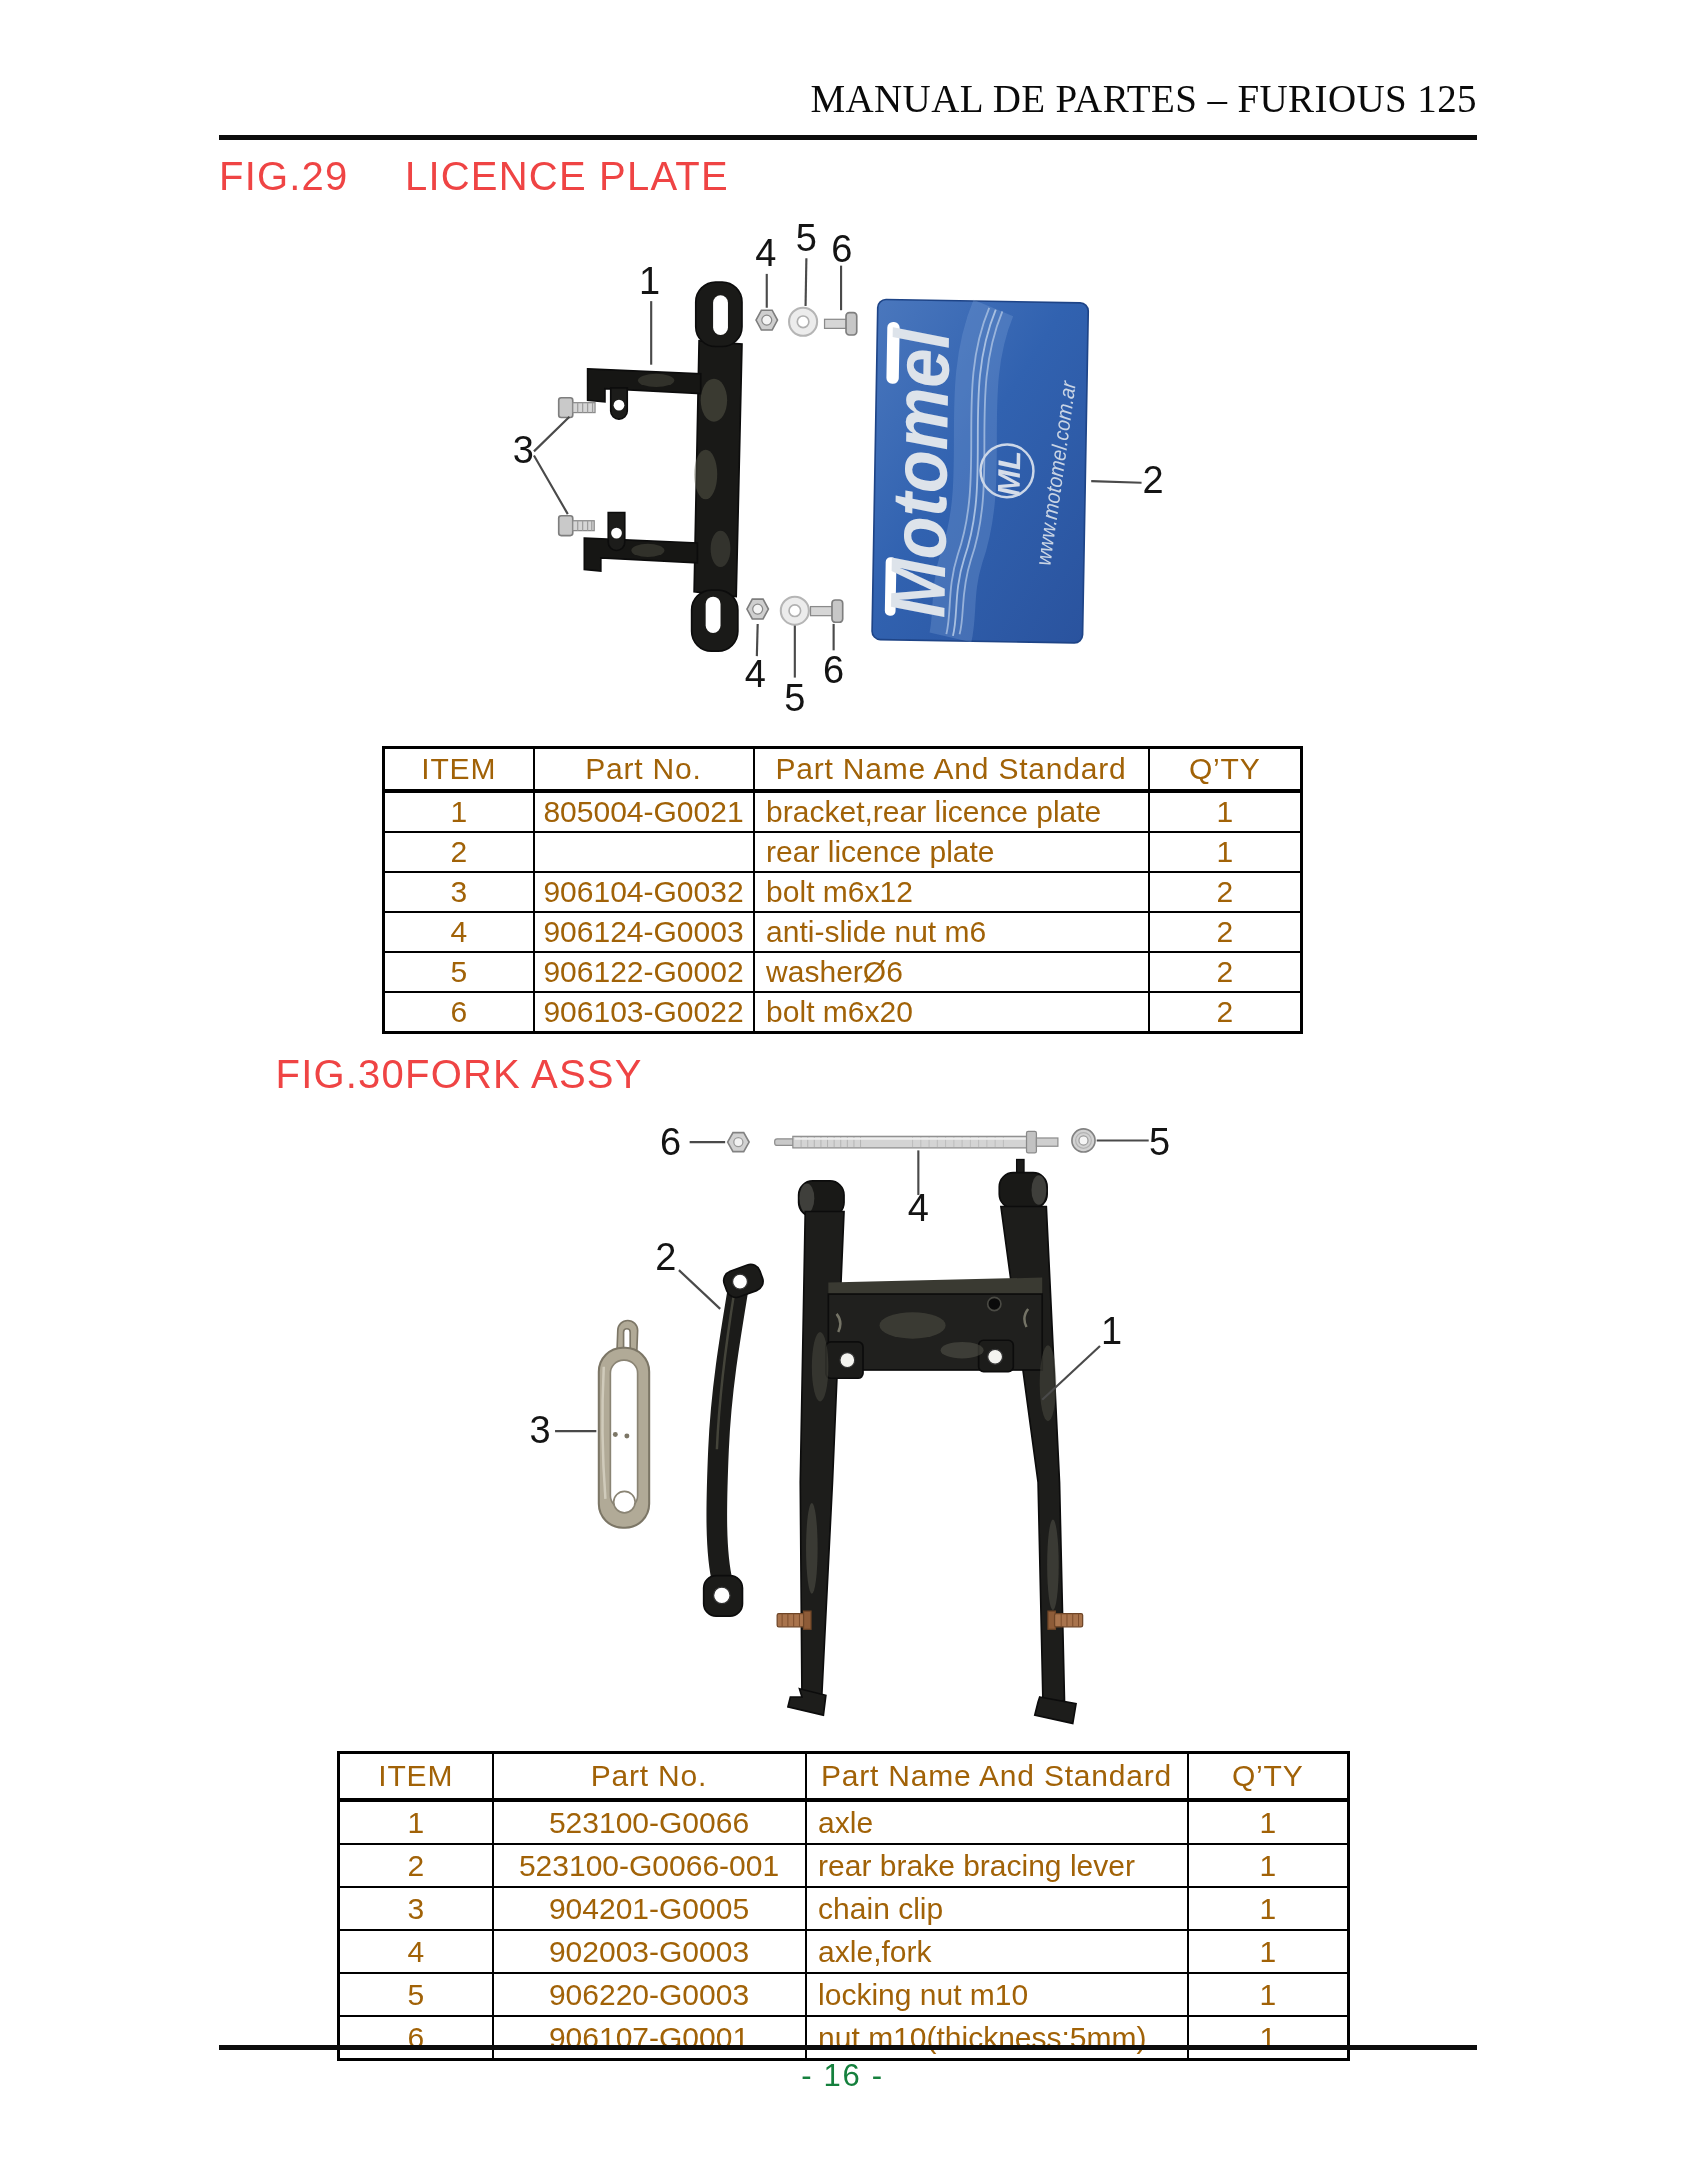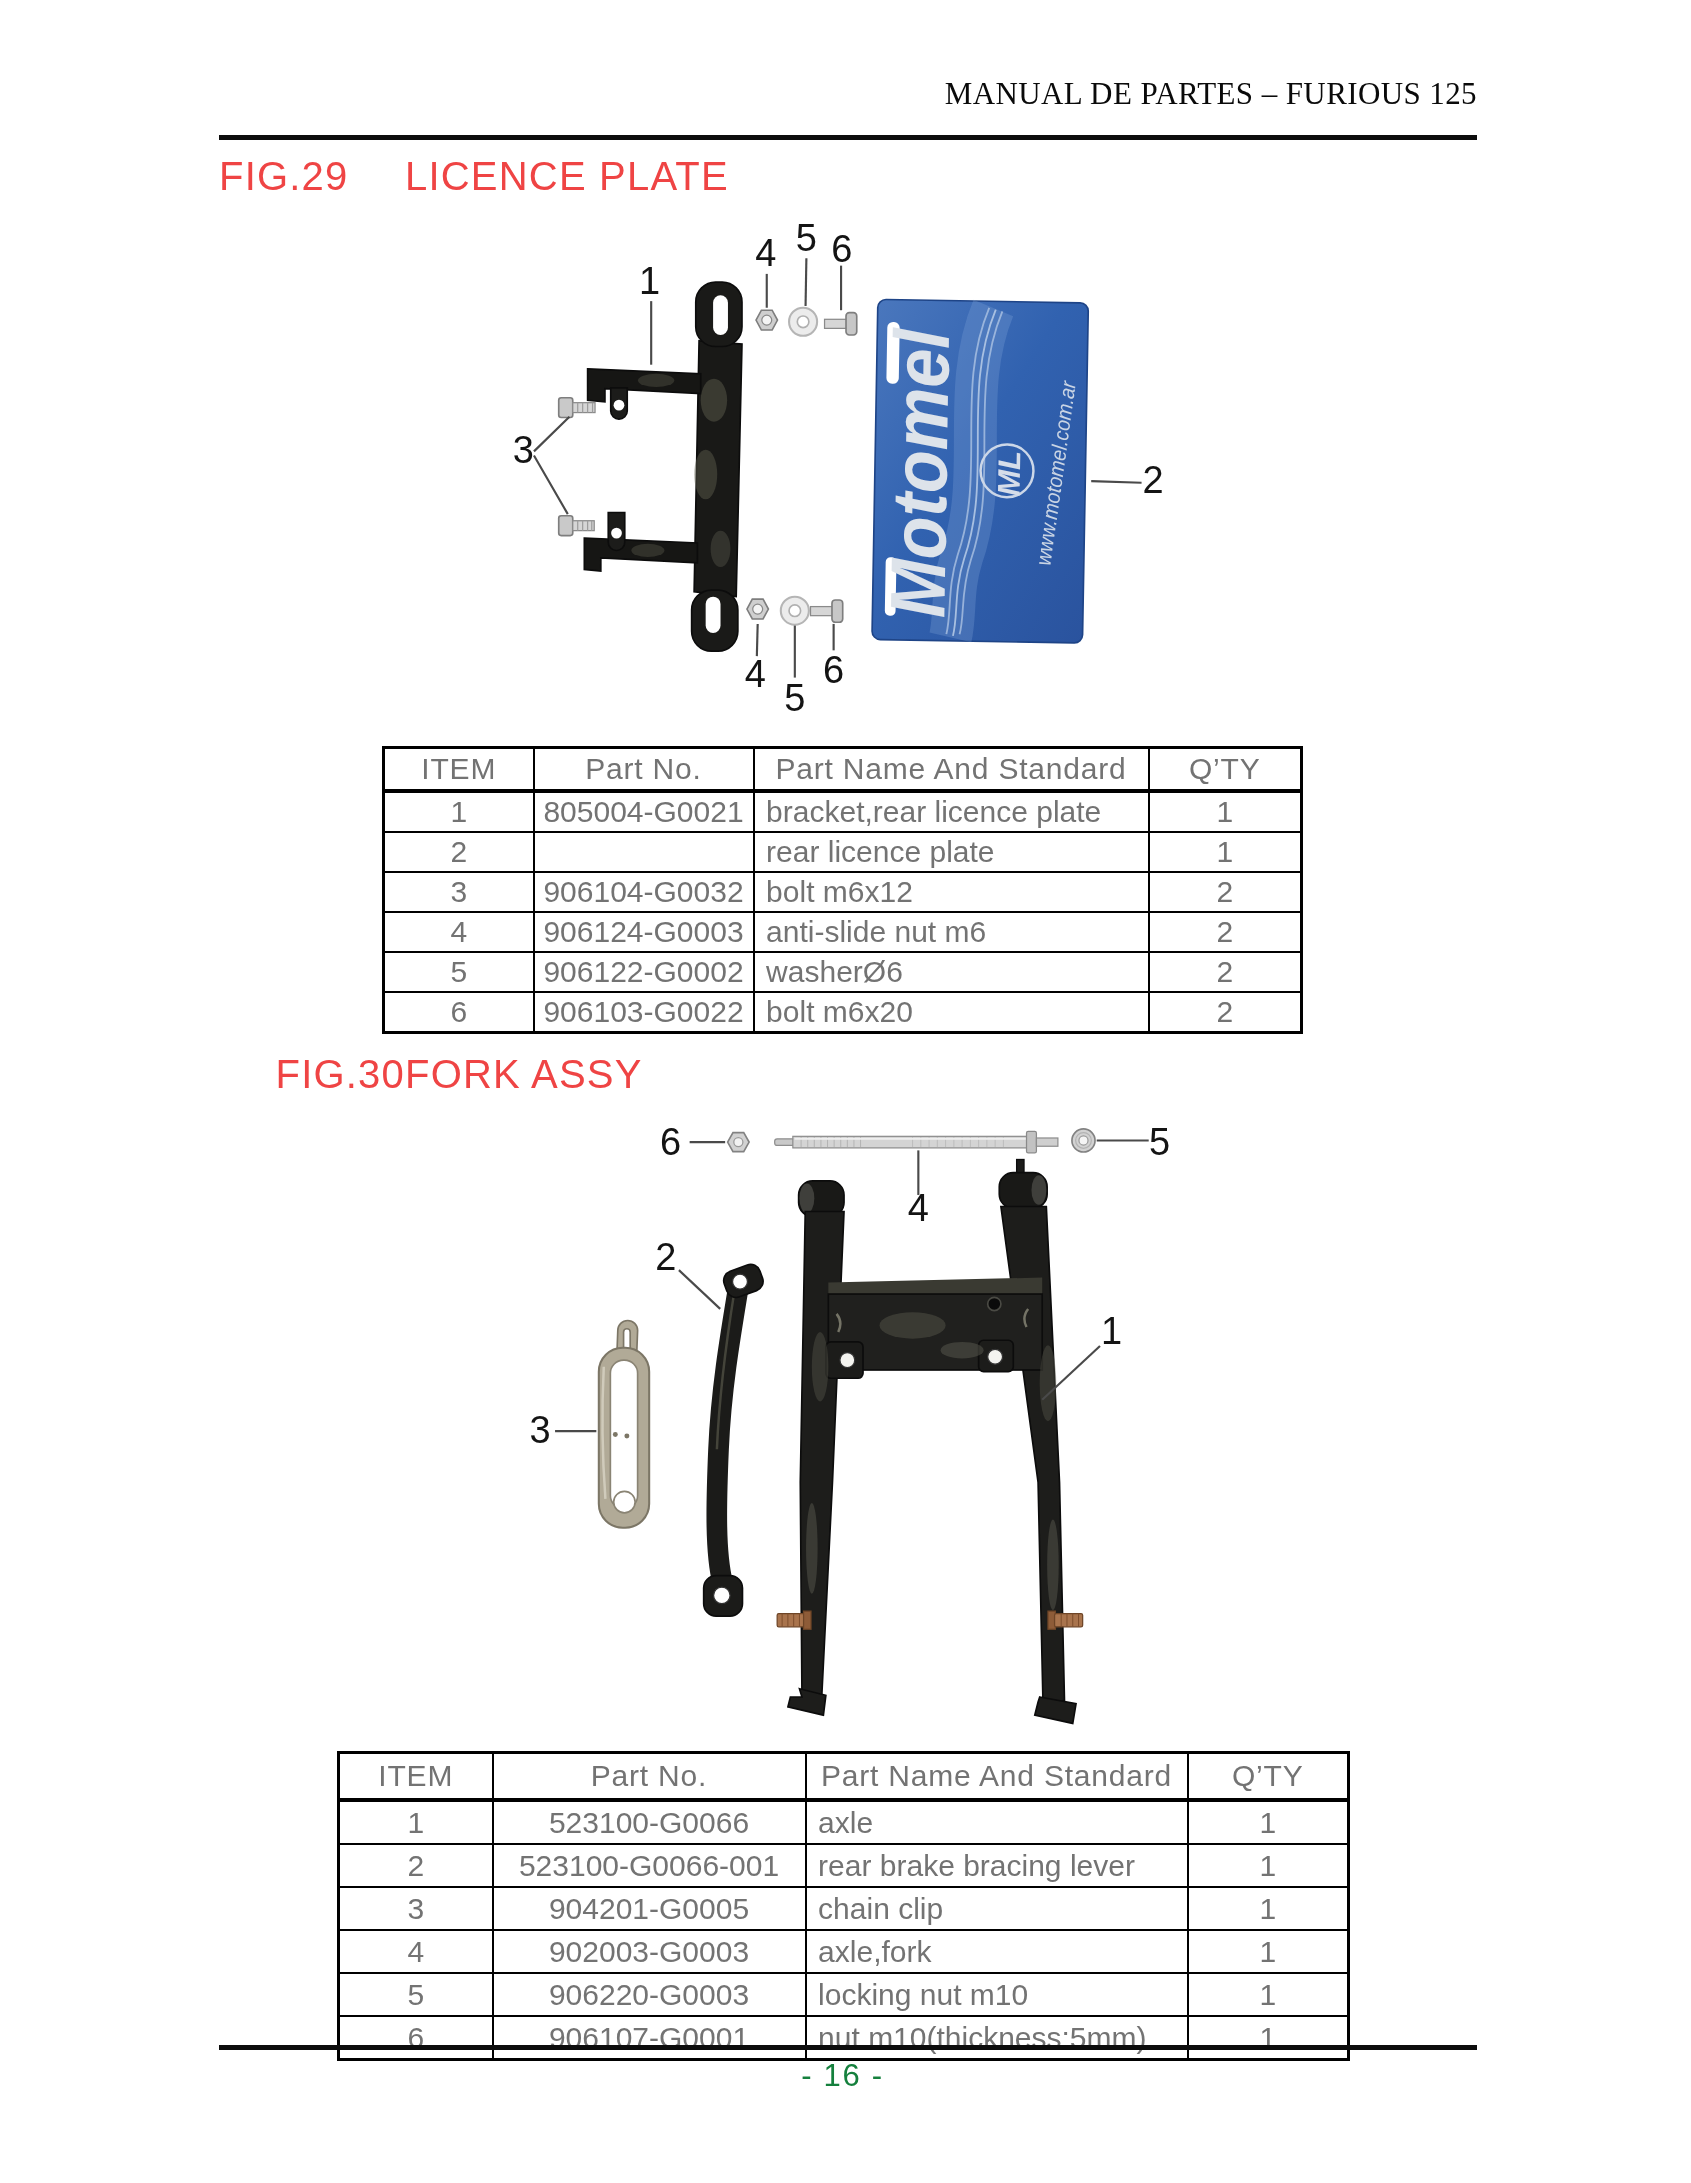--- a/index.html
+++ b/index.html
@@ -3,21 +3,21 @@
 <meta charset="utf-8">
 <style>
   html,body{margin:0;padding:0;background:#888;}
   .page{
     position:relative;width:1691px;height:2183px;background:#ffffff;
     font-family:"Liberation Sans",sans-serif;color:#000;overflow:hidden;margin:0 auto;
   }
   
   .header-title{
     position:absolute;top:76px;left:219px;width:1258px;text-align:right;
-    font-family:"Liberation Serif",serif;font-size:31px;letter-spacing:0.4px;color:#0a0a0a;
+    font-family:"Liberation Serif",serif;font-size:39px;letter-spacing:0.4px;color:#0a0a0a;
   }
   .rule{position:absolute;left:219px;width:1258px;height:5px;background:#0d0d0d;}
   .header-rule{top:135px;}
   .footer-rule{top:2045px;}
   
   .fig-heading{
     position:absolute;left:219px;font-size:40px;letter-spacing:1.2px;color:#ef4444;
     display:flex;white-space:pre;
   }
   .fig-heading .fig-no{width:186px;}
@@ -25,21 +25,21 @@
   #fig30-heading{top:1052px;text-align:right;}
   
   .diagram{position:absolute;}
   #fig29-svg{left:458px;top:202px;}
   #fig30-svg{left:450px;top:1119px;}
   .callout{font-size:46px;fill:#141414;font-family:"Liberation Sans",sans-serif;}
   .leader{stroke:#4a4a4a;stroke-width:2.6;fill:none;}
   
   .parts-table{
     position:absolute;border-collapse:collapse;table-layout:fixed;
-    font-size:30px;color:#737373;background:#fff;
+    font-size:30px;color:#a16207;background:#fff;
   }
   .parts-table,.parts-table th,.parts-table td{border:2.5px solid #000;}
   .parts-table{border-width:3.3px;}
   .parts-table th{font-weight:normal;letter-spacing:0.8px;border-bottom-width:4.1px;}
   .parts-table th,.parts-table td{text-align:center;padding:0 5px;overflow:hidden;white-space:nowrap;}
   .parts-table td.col2{text-align:left;padding-left:11.6px;margin-left:30px;}
   #table-fig29{left:382px;top:746px;width:918px;}
   #table-fig29 th{height:40px;} #table-fig29 td{height:38px;}
   #table-fig30{left:337px;top:1751px;width:1011px;}
   #table-fig30 th{height:44px;} #table-fig30 td{height:41px;}

